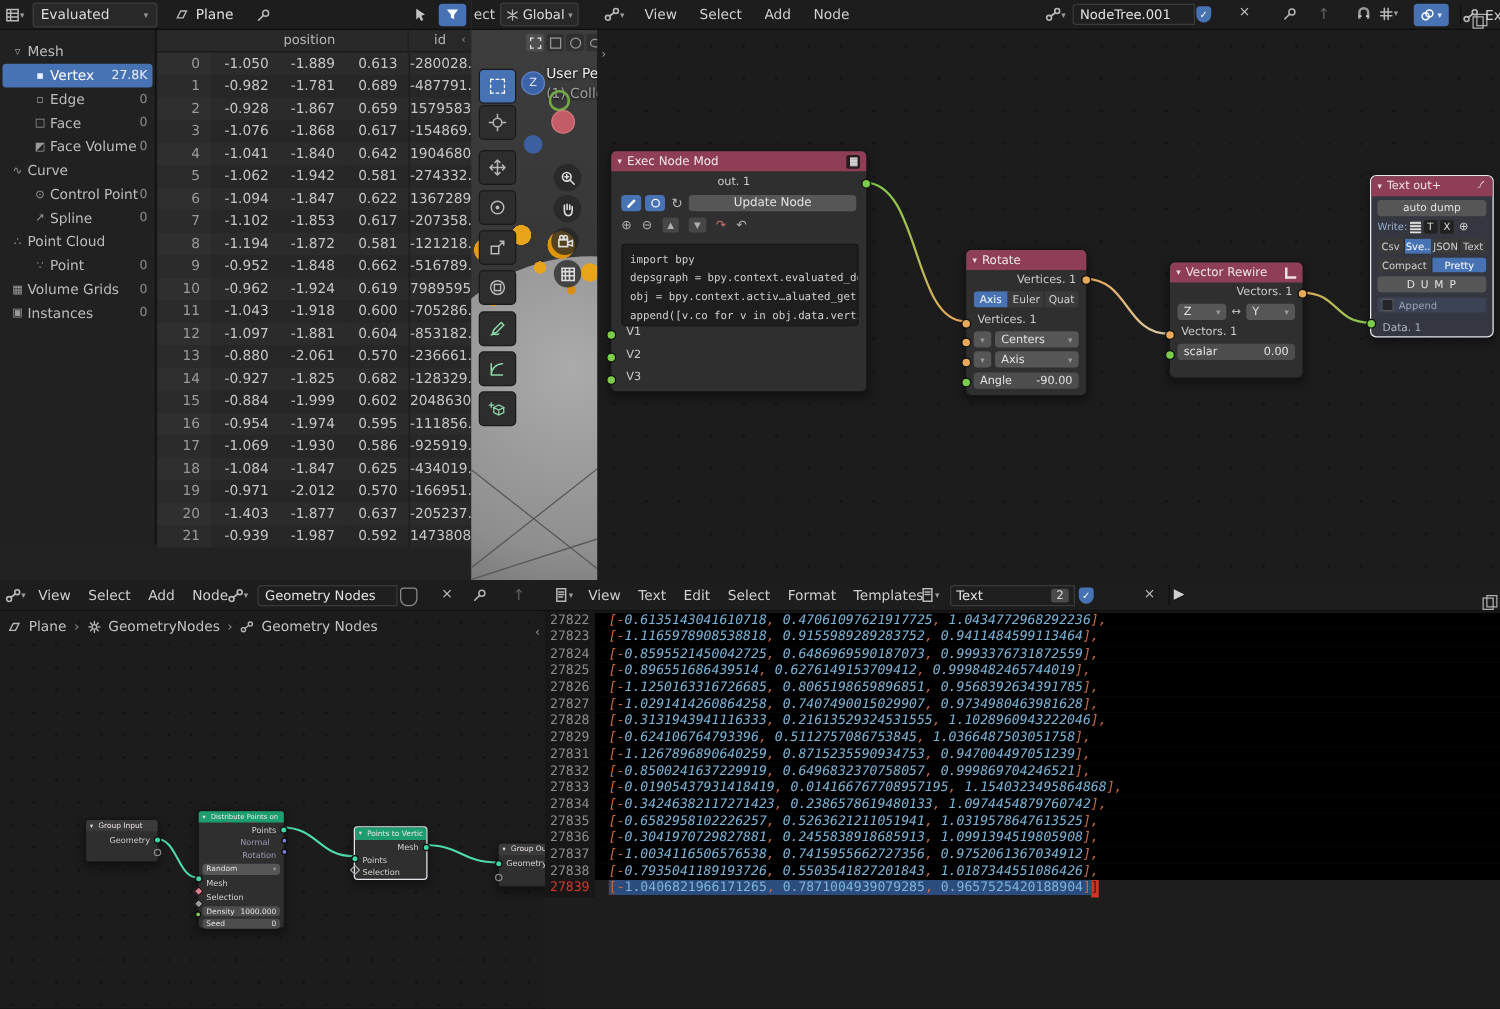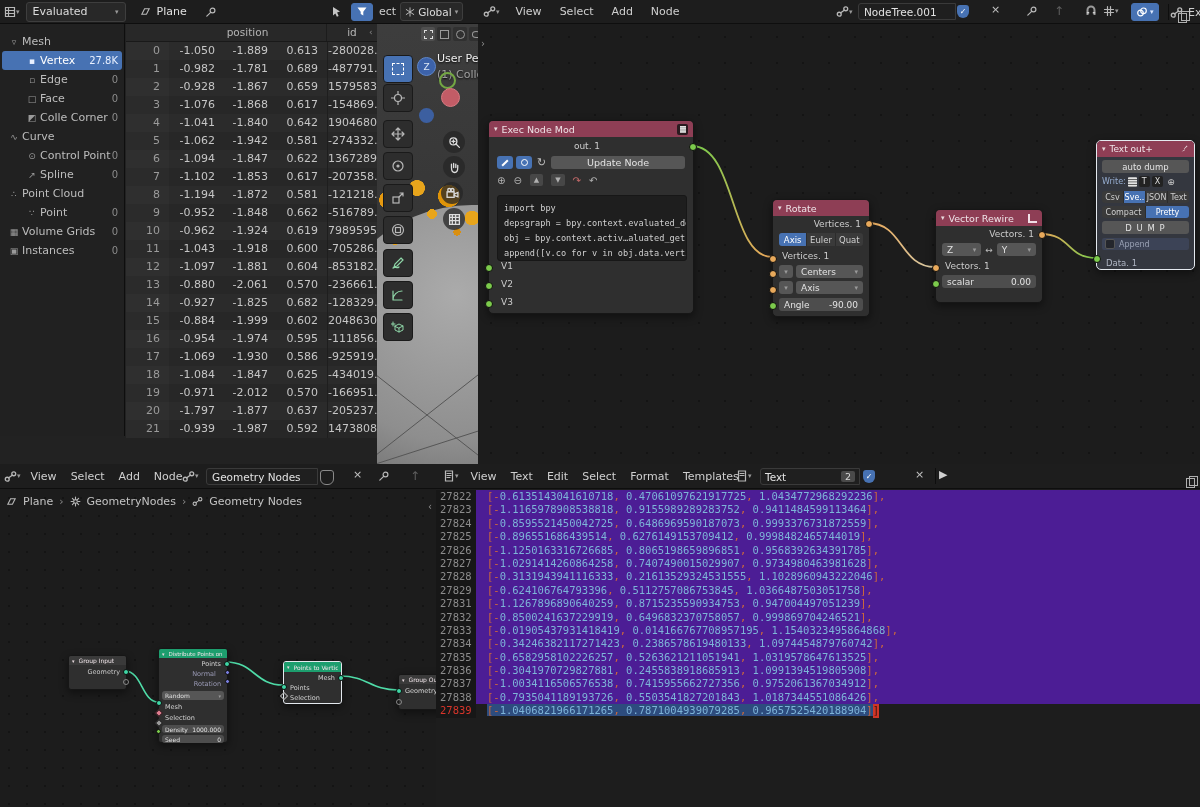--- a/index.html
+++ b/index.html
@@ -52,21 +52,21 @@
   .seg span{flex:1;display:flex;align-items:center;justify-content:center;font-size:8.5px;color:#cfcfcf;border-right:1px solid #2c2c2c;}
   .seg span:last-child{border-right:none;}
   .seg .on{background:#4772b3;color:#fff;}
   .codebox{background:#1e1e1e;border:1px solid #171717;border-radius:3px;font-family:"DejaVu Sans Mono","Liberation Mono",monospace;font-size:8.6px;color:#cfcfcf;padding:5px 6px;line-height:15px;white-space:nowrap;overflow:hidden;}
   .mini{font-size:6.5px;}
   
   .tl{display:flex;height:13.4px;line-height:13.4px;font-family:"DejaVu Sans Mono","Liberation Mono",monospace;font-size:10.5px;}
   .ln{width:36px;flex:none;background:#171717;color:#8c8c8c;text-align:left;padding-left:4px;}
   .ln.cur{color:#d8352a;}
   .lc{flex:1;white-space:pre;padding-left:11px;}
-  .lc.selfull{background:#4c1d95;}
+  .lc.selfull{background:#000000;font-style:italic;}
   .lc .seltext{background:#2d4c7e;}
   .lc.selfull .seltext{background:transparent;}
   .num{color:#7db4d8;}
   .pun{color:#cf6a3a;}
   .caret{background:#cf3527;display:inline-block;}
   .caret .pun{color:#3a120c;}
   
   .vtool{position:absolute;left:6px;width:28px;height:26px;background:#2d2d2d;border:1px solid #1a1a1a;border-radius:4px;display:flex;align-items:center;justify-content:center;}
   .vtool.on{background:#4772b3;}
   .vcirc{position:absolute;width:22px;height:22px;border-radius:50%;background:rgba(38,38,38,.75);display:flex;align-items:center;justify-content:center;}
@@ -129,21 +129,21 @@
           <span class="sbl">Edge</span>
           <span class="sbc">0</span>
         </div>
         <div class="sbrow">
           <span class="sbi">□</span>
           <span class="sbl">Face</span>
           <span class="sbc">0</span>
         </div>
         <div class="sbrow">
           <span class="sbi">◩</span>
-          <span class="sbl">Colle Corner</span>
+          <span class="sbl">Face Volume</span>
           <span class="sbc">0</span>
         </div>
         <div class="sbrow grp">
           <span class="sbi">∿</span>
           <span class="sbl">Curve</span>
           <span class="sbc"></span>
         </div>
         <div class="sbrow">
           <span class="sbi">⊙</span>
           <span class="sbl">Control Point</span>
@@ -319,21 +319,21 @@
         </div>
         <div class="trow alt">
           <span class="tc c0">19</span>
           <span class="tc c1">-0.971</span>
           <span class="tc c2">-2.012</span>
           <span class="tc c3">0.570</span>
           <span class="tc c4">-166951..</span>
         </div>
         <div class="trow">
           <span class="tc c0">20</span>
-          <span class="tc c1">-1.797</span>
+          <span class="tc c1">-1.403</span>
           <span class="tc c2">-1.877</span>
           <span class="tc c3">0.637</span>
           <span class="tc c4">-205237..</span>
         </div>
         <div class="trow alt">
           <span class="tc c0">21</span>
           <span class="tc c1">-0.939</span>
           <span class="tc c2">-1.987</span>
           <span class="tc c3">0.592</span>
           <span class="tc c4">1473808..</span>

